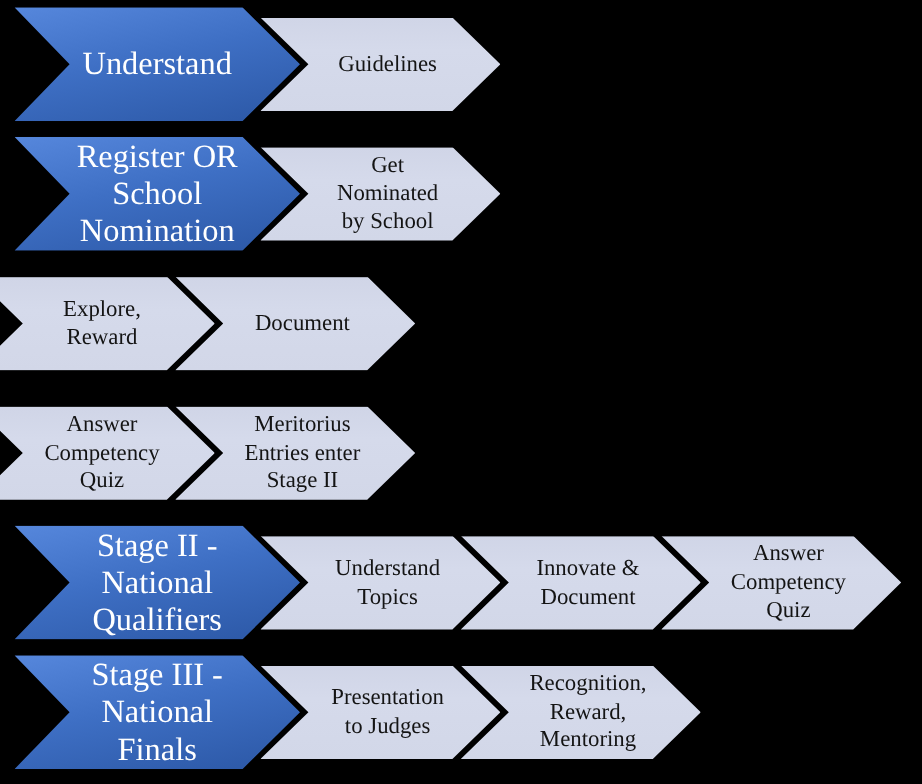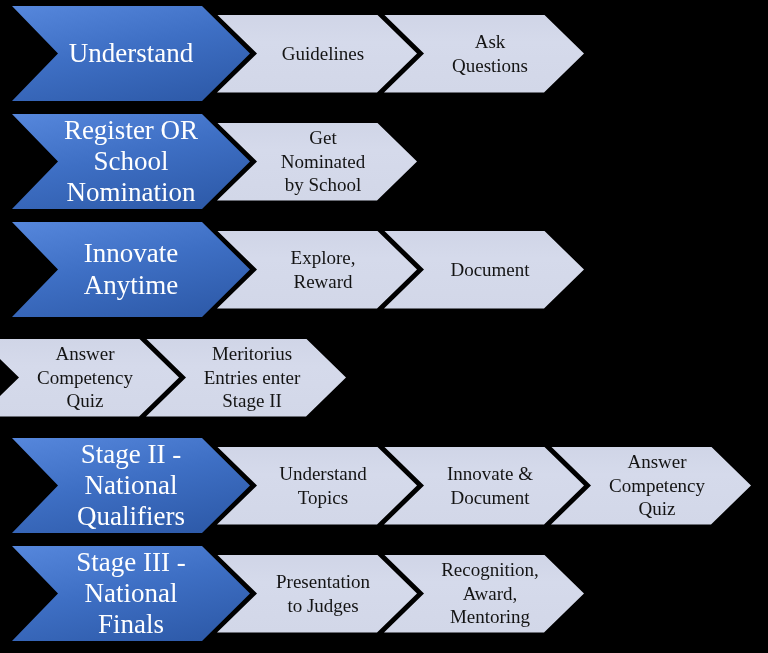--- a/index.html
+++ b/index.html
@@ -73,44 +73,36 @@
 
 <div class="diagram">
 
   <div class="row">
     <div class="chev blue">
       <span class="txt">Understand</span>
     </div>
     <div class="chev light s2">
       <span class="txt">Guidelines</span>
     </div>
-    <div class="chev light s3">
-      <span class="txt">Ask
-Questions</span>
-    </div>
   </div>
 
   <div class="row">
     <div class="chev blue">
       <span class="txt">Register OR
 School
 Nomination</span>
     </div>
     <div class="chev light s2">
       <span class="txt">Get
 Nominated
 by School</span>
     </div>
   </div>
 
   <div class="row">
-    <div class="chev blue">
-      <span class="txt">Innovate
-Anytime</span>
-    </div>
     <div class="chev light s1">
       <span class="txt">Explore,
 Reward</span>
     </div>
     <div class="chev light s2">
       <span class="txt">Document</span>
     </div>
   </div>
 
   <div class="row">
@@ -152,18 +144,18 @@
       <span class="txt">Stage III -
 National
 Finals</span>
     </div>
     <div class="chev light s2">
       <span class="txt">Presentation
 to Judges</span>
     </div>
     <div class="chev light s3">
       <span class="txt">Recognition,
-Award,
+Reward,
 Mentoring</span>
     </div>
   </div>
 
 </div>
 
 </body></html>

